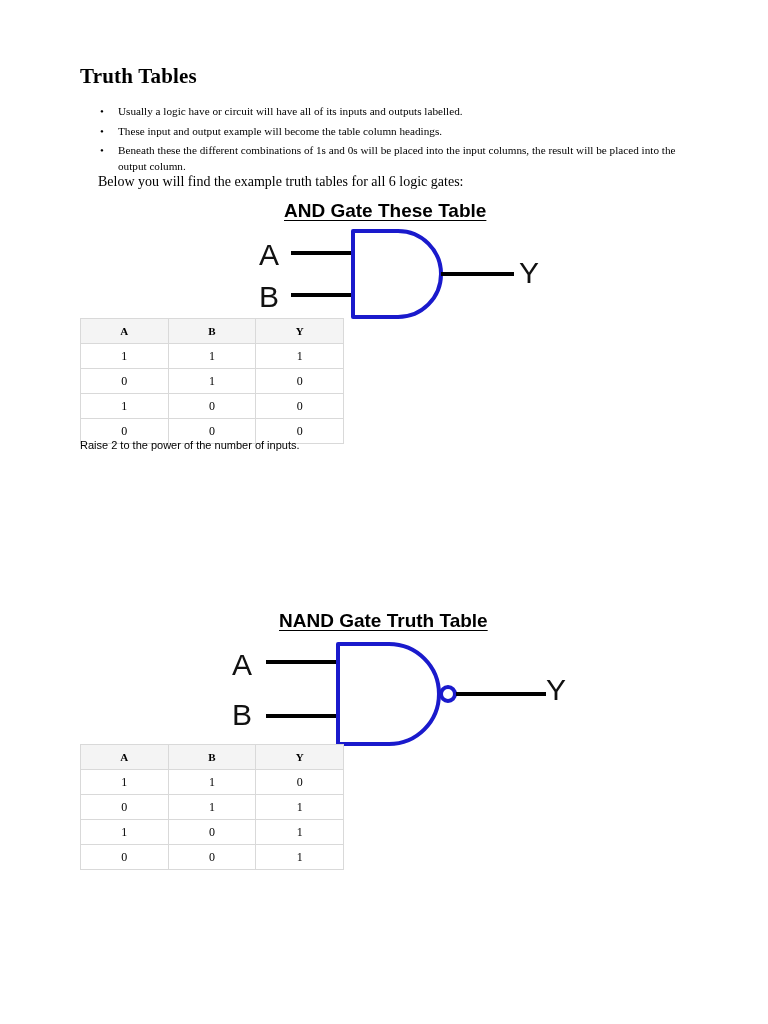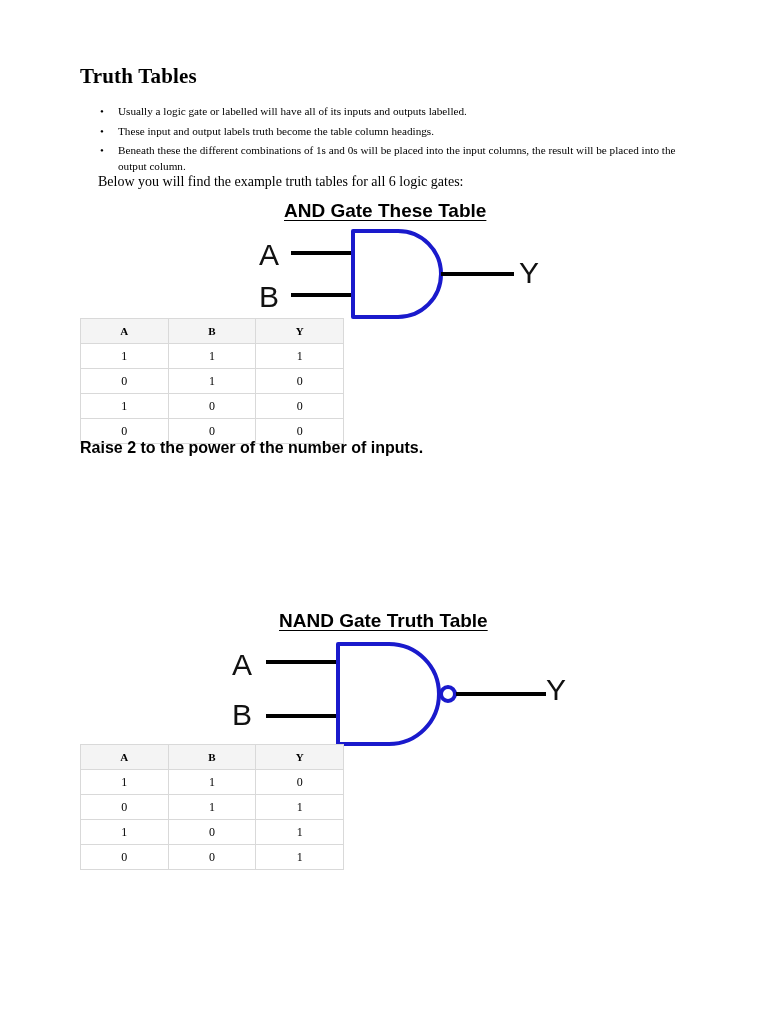--- a/index.html
+++ b/index.html
@@ -76,39 +76,39 @@
     font-weight:bold;font-size:11px;
   }
   .tt td{
     font-size:12px;
     background:#ffffff;
   }
 
   .note{
     position:absolute;
     font-family:"Liberation Sans",sans-serif;
-    font-weight:bold;font-size:16px;
+    font-weight:normal;font-size:11px;
     white-space:nowrap;
   }
 </style>
 </head>
 <body>
 
 <div class="page">
 
   <div class="doc-title">Truth Tables</div>
 
   <ul class="bullets">
     <li>
       <span class="bul">•</span>
-      <span>Usually a logic gate or labelled will have all of its inputs and outputs labelled.</span>
+      <span>Usually a logic have or circuit will have all of its inputs and outputs labelled.</span>
     </li>
     <li>
       <span class="bul">•</span>
-      <span>These input and output labels truth become the table column headings.</span>
+      <span>These input and output example will become the table column headings.</span>
     </li>
     <li>
       <span class="bul">•</span>
       <span>Beneath these the different combinations of 1s and 0s will be placed into the input columns, the result will be placed into the output column.</span>
     </li>
   </ul>
 
   <div class="below-line">Below you will find the example truth tables for all 6 logic gates:</div>
 
   <div class="gate-title" style="left:268px;top:200px;">AND Gate These Table</div>

